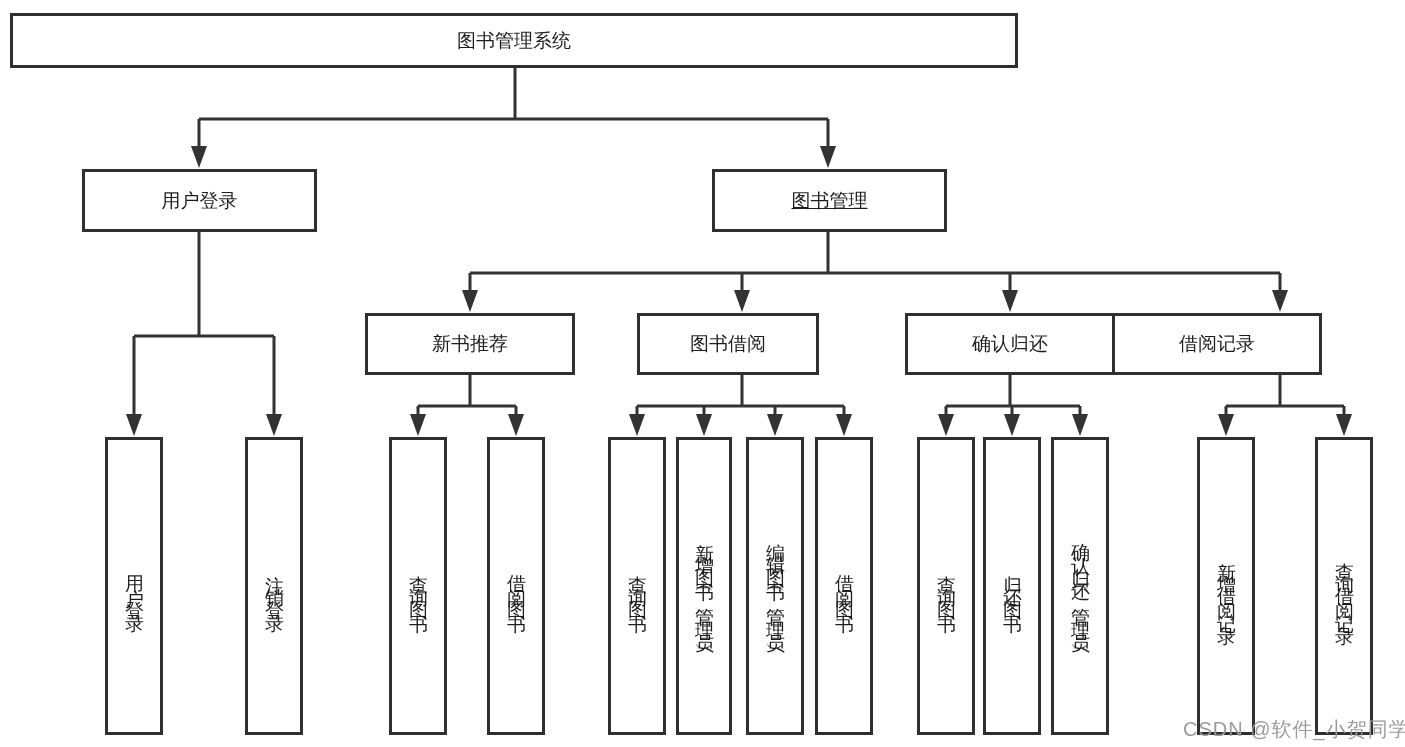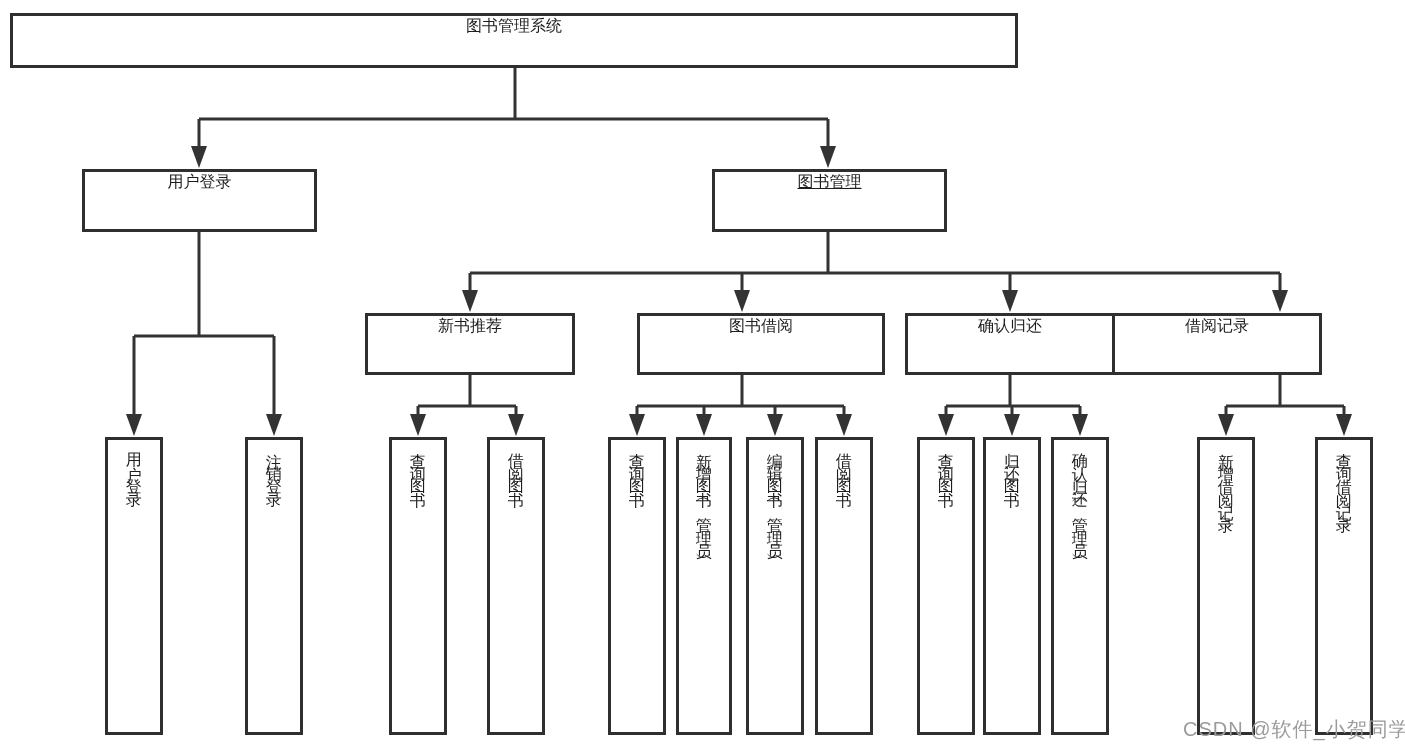--- a/index.html
+++ b/index.html
@@ -11,24 +11,24 @@
     overflow: hidden;
   }
   .stage { position: absolute; left: 0; top: 0; width: 1405px; height: 747px; }
   svg.connectors { position: absolute; left: 0; top: 0; pointer-events: none; }
   .box {
     position: absolute;
     box-sizing: border-box;
     border: 3px solid #2f2f2f;
     background: #ffffff;
     display: flex;
-    align-items: flex-start;
+    align-items: center;
     justify-content: center;
     color: #1d1d1d;
-    font-size: 16px;
+    font-size: 19px;
   }
   .hbox span { white-space: nowrap; }
   .l1 { top: 169px; height: 63px; }
   .l2 { top: 313px; height: 62px; }
   .leaf { top: 437px; height: 298px; width: 58px; }
   .vtext {
     writing-mode: vertical-rl;
     text-orientation: mixed;
     letter-spacing: 13px;
     line-height: 1.1;
@@ -88,21 +88,21 @@
   <div class="box hbox l1" style="left:82px; width:235px;">
     <span>用户登录</span>
   </div>
   <div class="box hbox l1" style="left:712px; width:235px;text-decoration:underline;">
     <span>图书管理</span>
   </div>
 
   <div class="box hbox l2" style="left:365px; width:210px;">
     <span>新书推荐</span>
   </div>
-  <div class="box hbox l2" style="left:637px; width:248px;">
+  <div class="box hbox l2" style="left:637px; width:182px;">
     <span>图书借阅</span>
   </div>
   <div class="box hbox l2" style="left:905px; width:210px;">
     <span>确认归还</span>
   </div>
   <div class="box hbox l2" style="left:1112px; width:210px;">
     <span>借阅记录</span>
   </div>
 
   <div class="box leaf" style="left:105px;">

